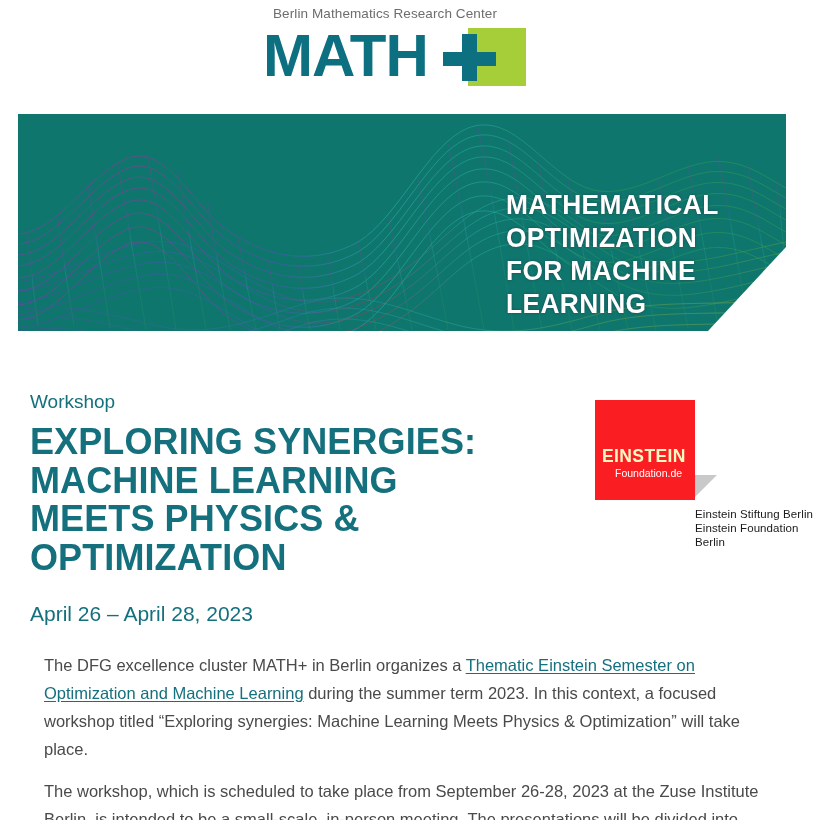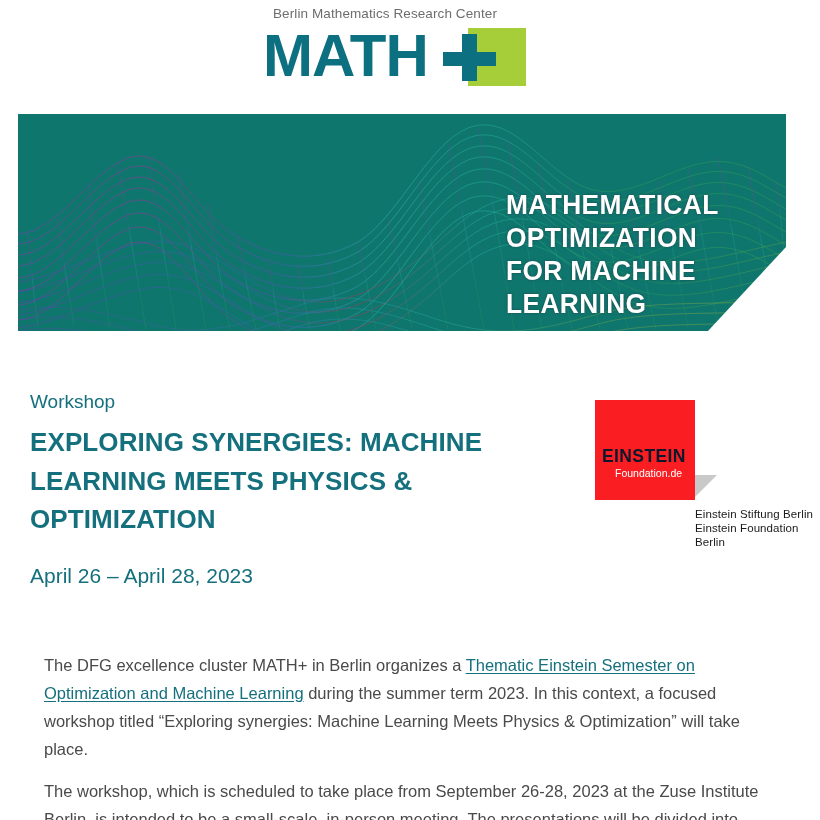--- a/index.html
+++ b/index.html
@@ -68,40 +68,40 @@
   }
 
   
   .content{ position:absolute; left:30px; top:331px; width:760px; }
 
   .kicker{
     color:#15707e; font-size:19px; line-height:26px;
     margin-top:58px;
   }
   .title{
-    color:#15707e; font-size:26px; font-weight:bold;
+    color:#15707e; font-size:36px; font-weight:bold;
     line-height:38.5px; letter-spacing:.1px;
     margin-top:8px; max-width:500px; text-transform:uppercase;
   }
   .dates{
     color:#15707e; font-size:21px; line-height:28px;
     margin-top:23px;
   }
 
   
   .einstein{
     position:absolute; left:535px; top:66px; width:250px; height:144px;
   }
   .ein-red{
     position:absolute; left:30px; top:3px; width:100px; height:100px;
     background:#fa1e23;
   }
   .ein-word{
     position:absolute; left:7px; top:47px;
-    color:#0f172a; font-size:17.5px; font-weight:bold;
+    color:#fef9c3; font-size:17.5px; font-weight:bold;
     letter-spacing:.4px; line-height:19px;
   }
   .ein-sub{
     position:absolute; left:8px; top:67px;
     color:#fff; font-size:10.5px; line-height:12px; letter-spacing:0;padding-left:12px;
   }
   .ein-tri{
     position:absolute; left:130px; top:78px;
     width:0; height:0;
     border-top:22px solid #c9c9c9;

